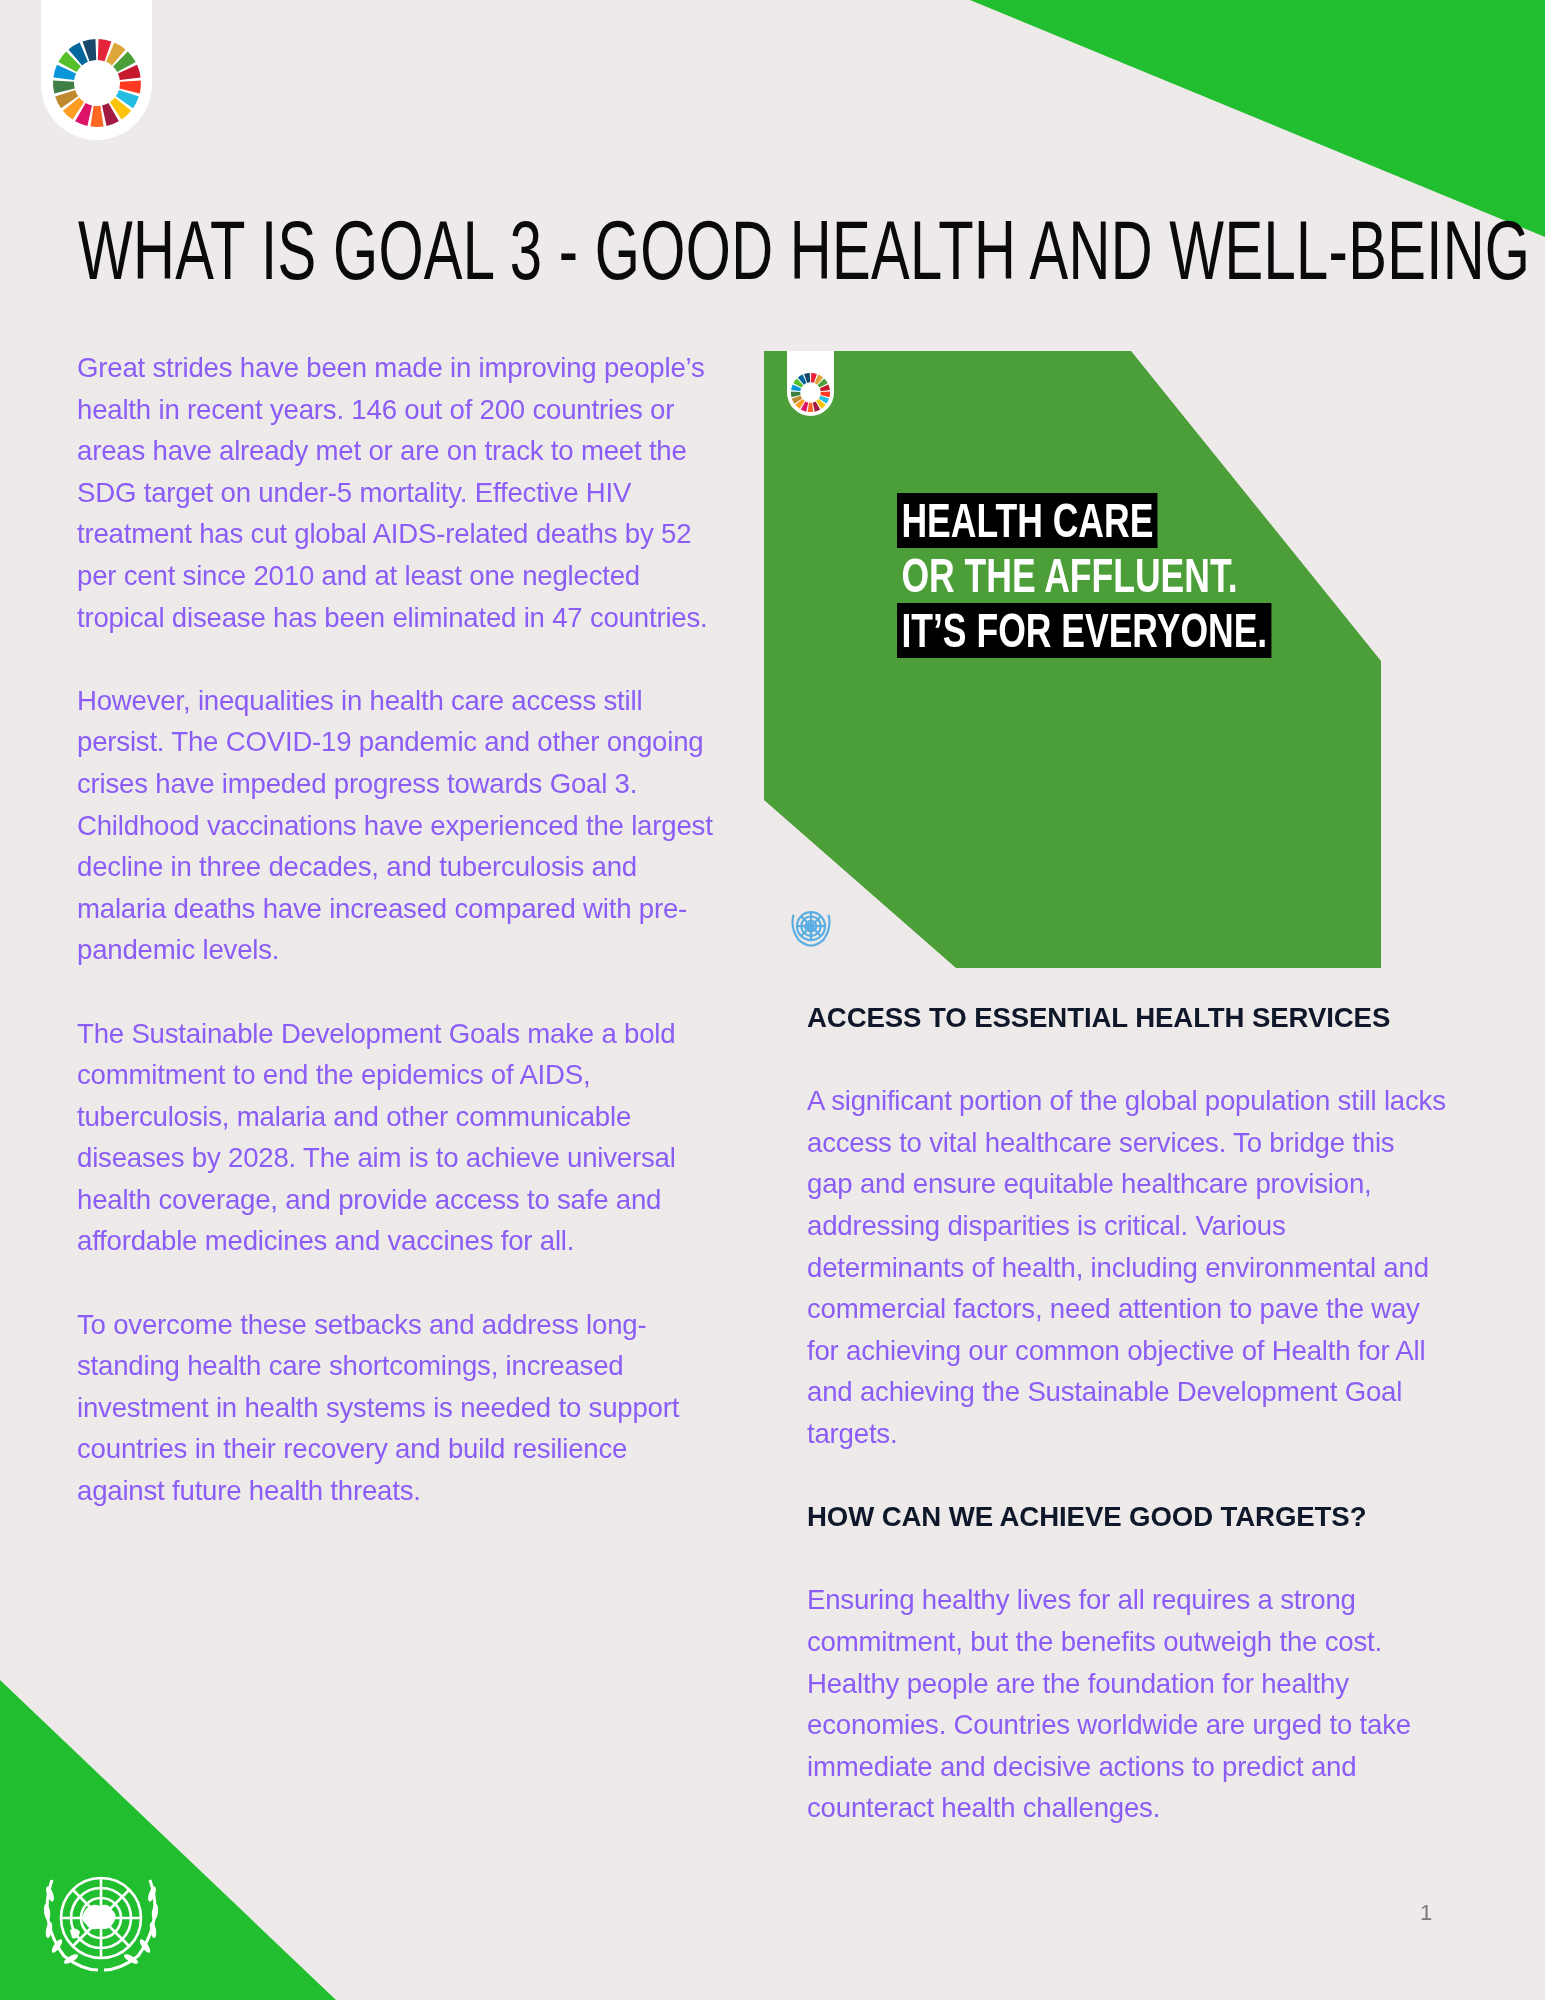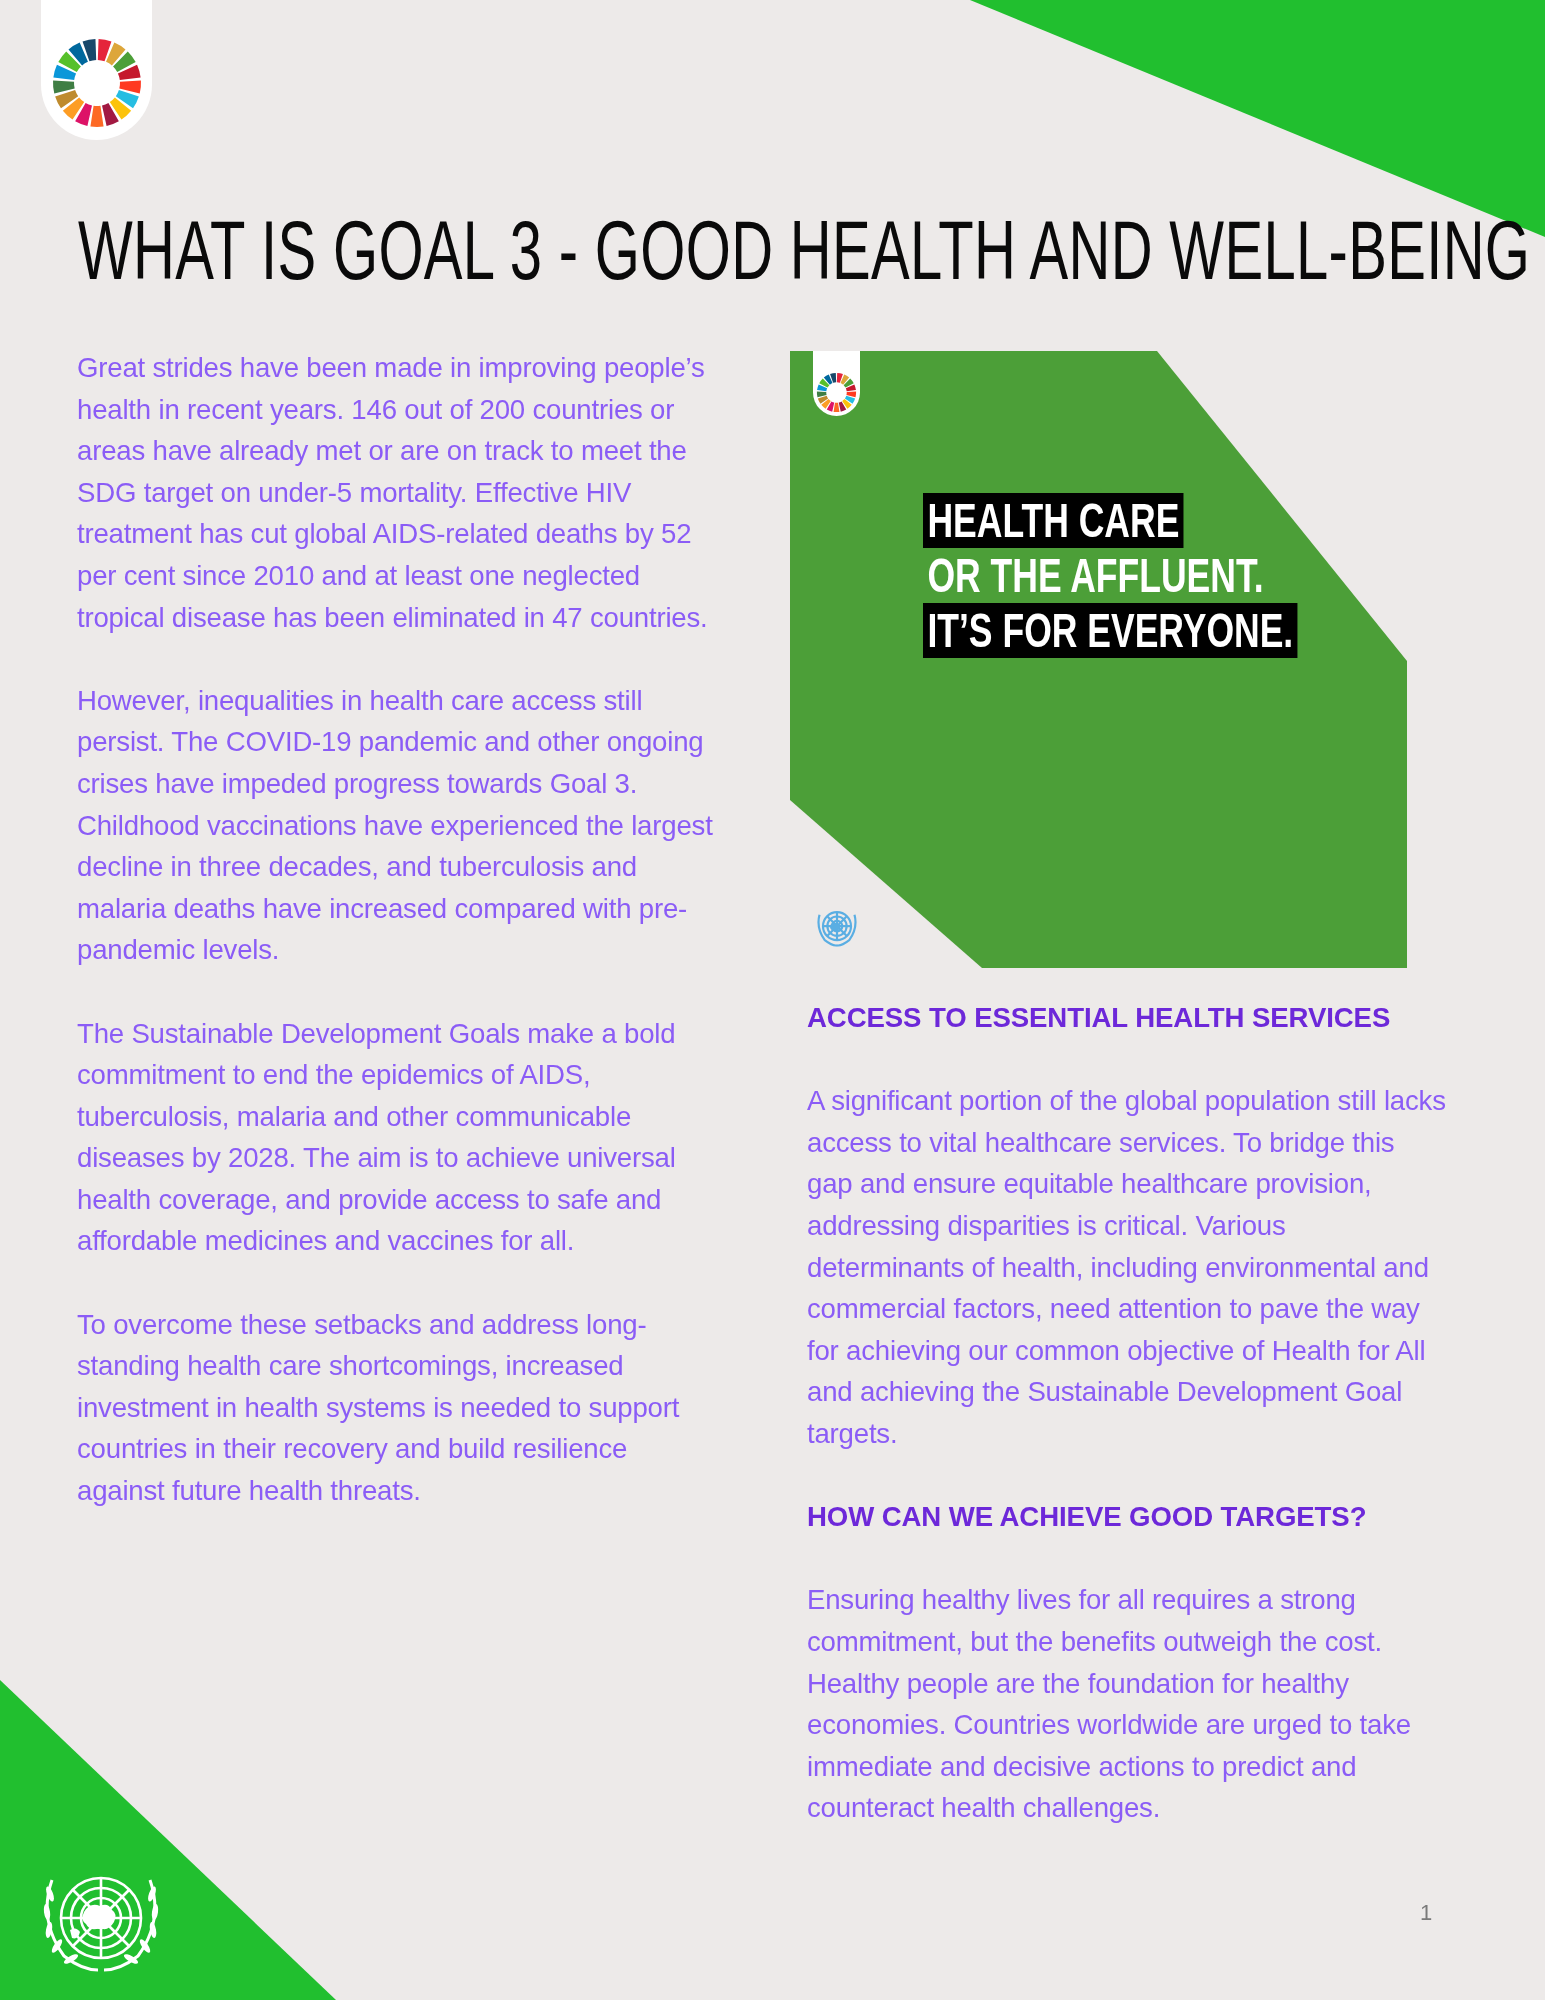--- a/index.html
+++ b/index.html
@@ -35,26 +35,26 @@
   }
   .col-right {
     position: absolute; left: 807px; top: 997px; width: 640px;
   }
   .para {
     font-size: 27.6px; line-height: 41.6px; color: #8b5cf6;
     letter-spacing: -0.2px;
   }
   .para + .para { margin-top: 41.6px; }
   .heading {
-    font-size: 27.6px; line-height: 41.6px; font-weight: 700; color: #6d28d9;
+    font-size: 27.6px; line-height: 41.6px; font-weight: 700; color: #0f172a;
     letter-spacing: -0.1px;
   }
   .gap { height: 41.6px; }
   .poster {
-    position: absolute; left: 790px; top: 351px; width: 617px; height: 617px;
+    position: absolute; left: 764px; top: 351px; width: 617px; height: 617px;
   }
   .poster svg.bg { position: absolute; left: 0; top: 0; }
   .poster-tab {
     position: absolute; left: 23px; top: 0; width: 47px; height: 65px;
     background: #ffffff; border-radius: 0 0 24px 24px;
   }
   .poster-tab svg { position: absolute; left: 3px; top: 21px; }
   .poster-text {
     position: absolute; left: 133px; top: 142px;
   }

